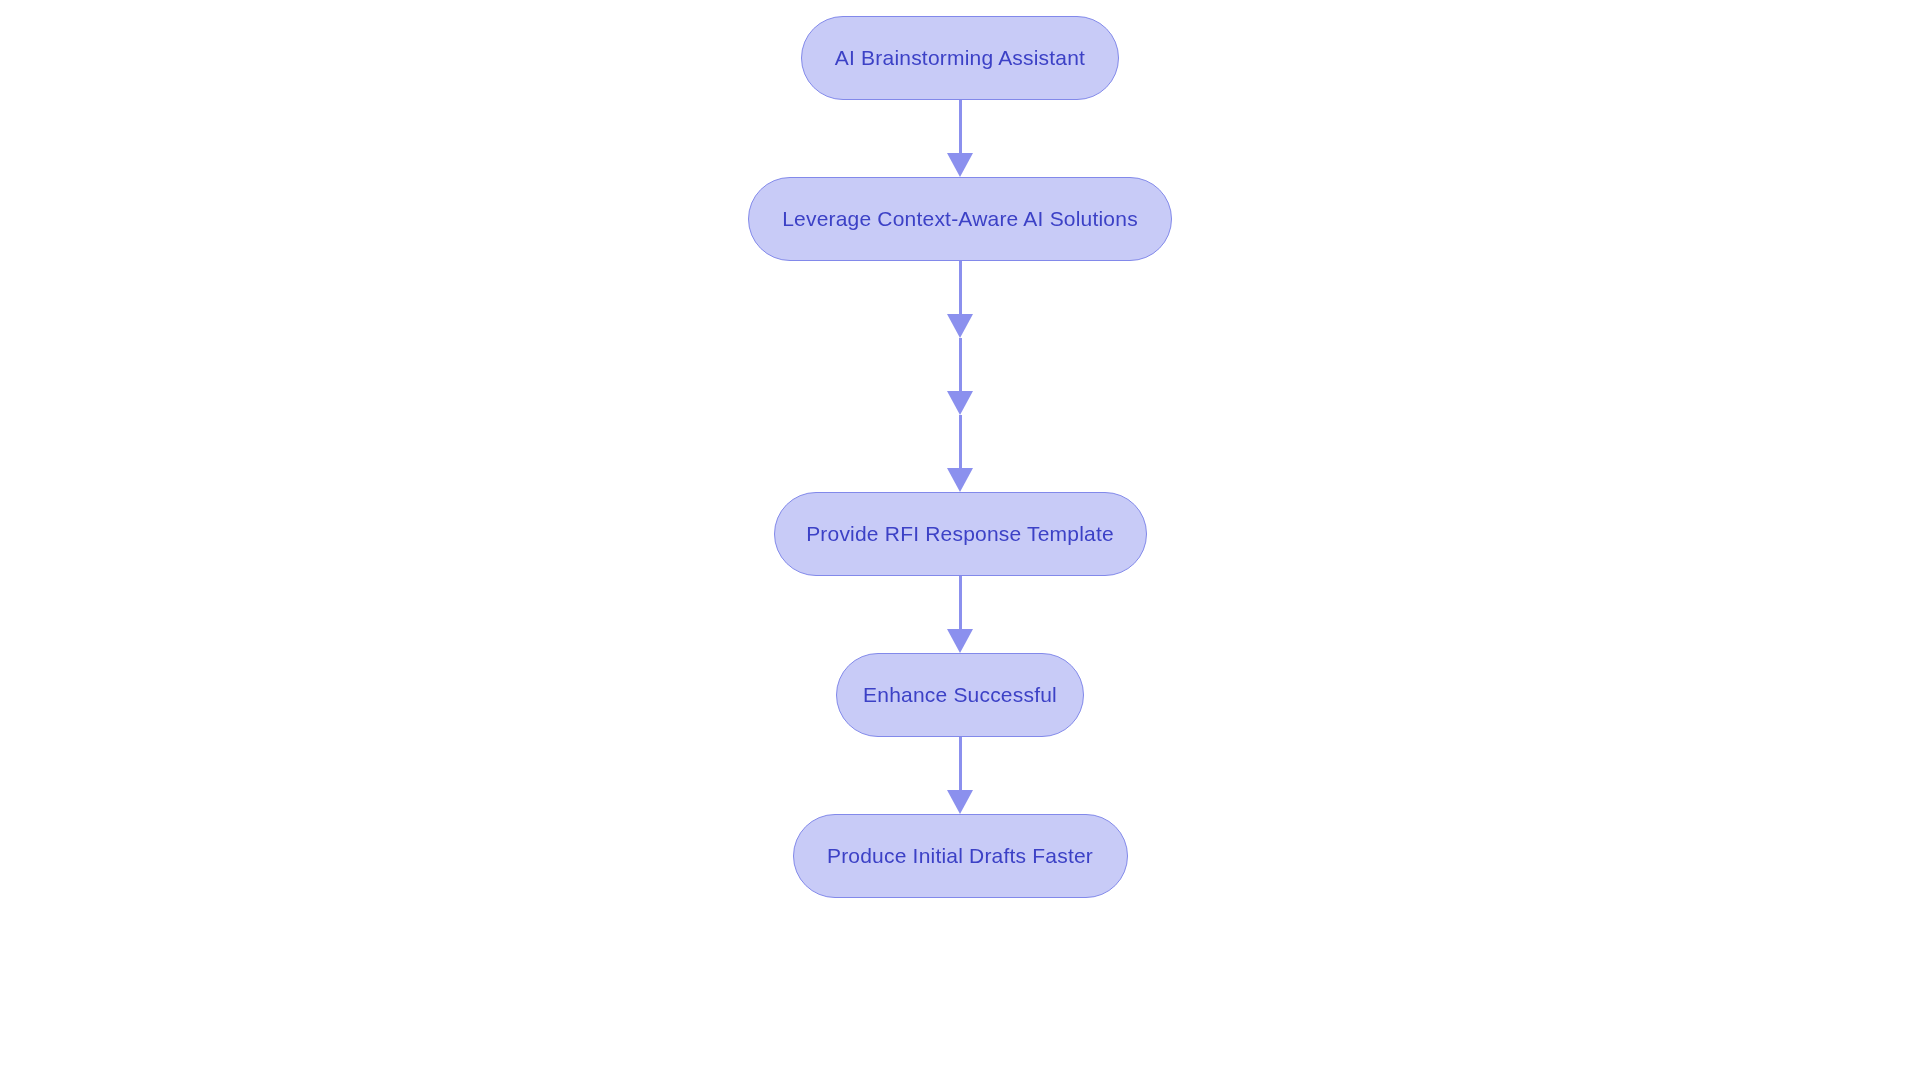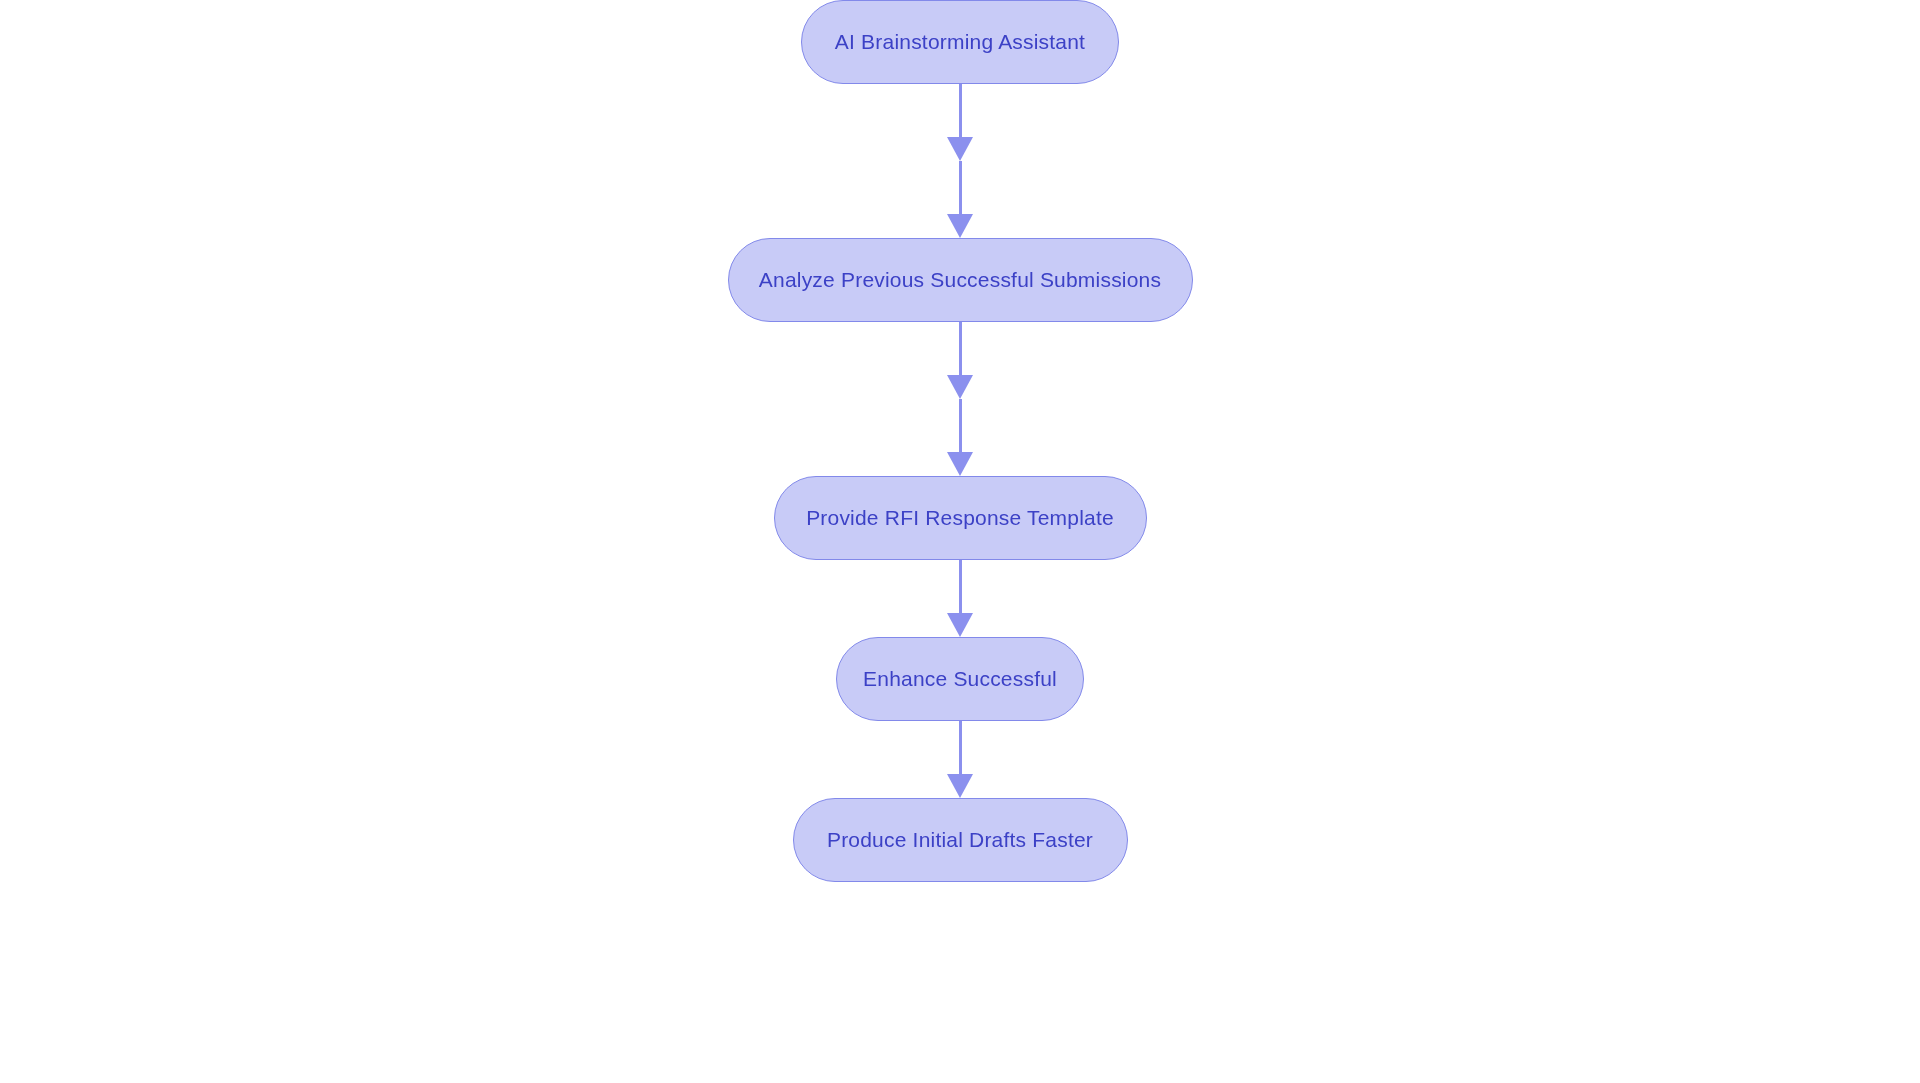--- a/index.html
+++ b/index.html
@@ -10,20 +10,21 @@
     overflow: hidden;
     font-family: "Liberation Sans", "DejaVu Sans", sans-serif;
   }
   .canvas {
     position: relative;
     width: 1920px;
     height: 1083px;
     display: flex;
     flex-direction: column;
     align-items: center;
+    padding-top: 16px;
   }
   .flow-node {
     height: 84px;
     border-radius: 42px;
     background: #c8cbf7;
     border: 1.5px solid #8289ea;
     color: #3c41c6;
     font-size: 21px;
     letter-spacing: 0.2px;
     display: flex;
@@ -69,29 +70,29 @@
 
   <div class="flow-node n0">
     <span>AI Brainstorming Assistant</span>
   </div>
 
   <div class="arrow">
     <div class="shaft"></div>
     <div class="head"></div>
   </div>
 
+  <div class="flow-node n1">
+    <span>Leverage Context-Aware AI Solutions</span>
+  </div>
 
   <div class="arrow">
     <div class="shaft"></div>
     <div class="head"></div>
   </div>
 
-  <div class="flow-node n2">
-    <span>Analyze Previous Successful Submissions</span>
-  </div>
 
   <div class="arrow">
     <div class="shaft"></div>
     <div class="head"></div>
   </div>
 
 
   <div class="arrow">
     <div class="shaft"></div>
     <div class="head"></div>

